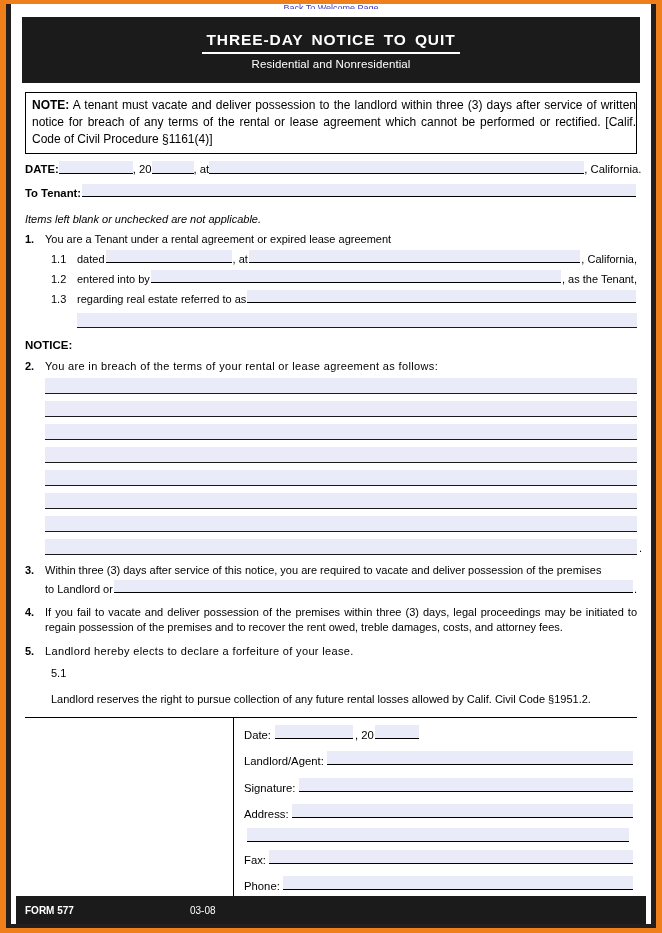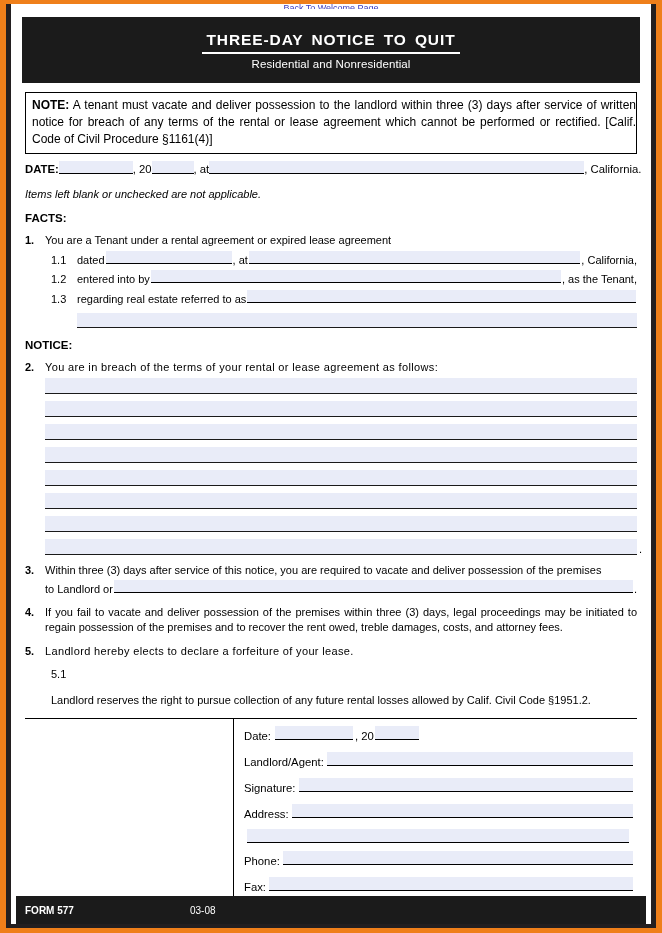--- a/index.html
+++ b/index.html
@@ -292,24 +292,27 @@
       <div class="content">
 
         <div class="note-box">
           <b>NOTE:</b><span> A tenant must vacate and deliver possession to the landlord within three (3) days after service of written notice for breach of any terms of the rental or lease agreement which cannot be performed or rectified. [Calif. Code of Civil Procedure §1161(4)]</span>
         </div>
 
         <div class="row">
           <b>DATE:</b><span class="blank" style="width:74px"></span><span>, 20</span><span class="blank" style="width:42px"></span><span>, at</span><span class="blank" style="width:375px"></span><span>, California.</span>
         </div>
 
+        <div class="line-row" style="margin-top:7px;font-size:11.3px;">
+          <b class="lbl">To Tenant:</b>
+          <span class="fill"></span>
+        </div>
 
         <div class="italic-note">Items left blank or unchecked are not applicable.</div>
 
-        <div class="section-head">FACTS:</div>
 
         <div class="item">
           <div class="item-num">1.</div>
           <div class="item-body">You are a Tenant under a rental agreement or expired lease agreement</div>
         </div>
 
         <div class="sub-wrap">
 
           <div class="line-row">
             <span class="lbl" style="width:26px;display:inline-block">1.1</span>
@@ -406,26 +409,26 @@
             </div>
 
             <div class="sig-row" style="margin-bottom:6px;">
               <span class="lbl">Address:</span>
               <span class="fill"></span>
             </div>
 
             <div class="addr-extra"></div>
 
             <div class="sig-row">
+              <span class="lbl">Fax:</span>
+              <span class="fill"></span>
+            </div>
+
+            <div class="sig-row">
               <span class="lbl">Phone:</span>
-              <span class="fill"></span>
-            </div>
-
-            <div class="sig-row">
-              <span class="lbl">Fax:</span>
               <span class="fill"></span>
             </div>
 
             <div class="sig-row" style="margin-bottom:0;">
               <span class="lbl">Email:</span>
               <span class="fill"></span>
             </div>
 
           </div>
         </div>

